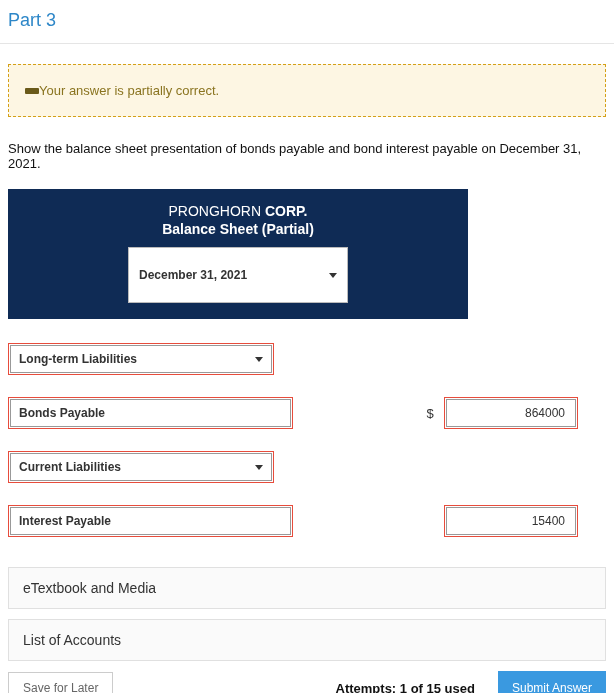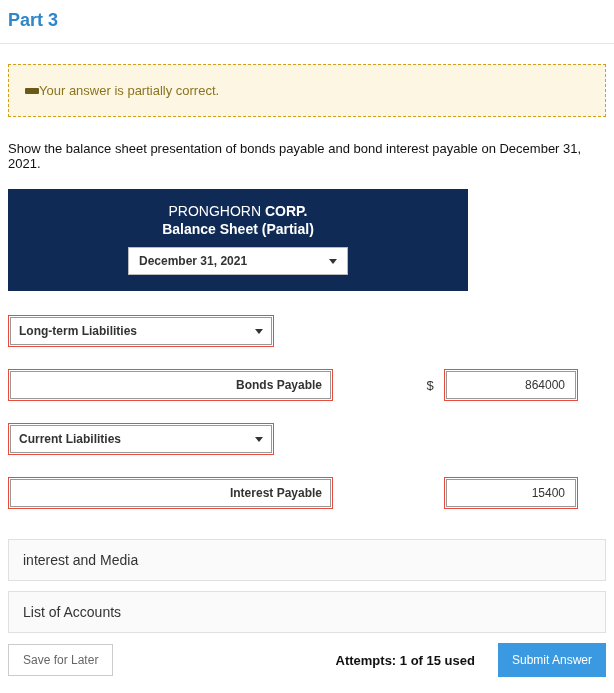--- a/index.html
+++ b/index.html
@@ -1,35 +1,35 @@
 <!DOCTYPE html>
 <html><head>
 <meta charset="utf-8">
 <style>
 *{box-sizing:border-box;margin:0;padding:0}
 body{font-family:"Helvetica Neue",Helvetica,Arial,sans-serif;font-size:13px;color:#333;background:#fff;width:614px}
-.part-title{color:#2e87c8;font-size:18px;font-weight:700;padding:10px 8px 12px}
+.part-title{color:#2e87c8;font-size:18px;font-weight:400;padding:10px 8px 12px}
 .divider{border:0;border-top:1px solid #e5e5e5}
 .content{padding:20px 8px 0}
 .alert{border:1px dashed #d4a017;background:#fdf6e3;padding:18px 16px;display:flex;align-items:center;margin-bottom:24px}
 .alert-icon{display:inline-block;width:14px;height:6px;background:#6a5a1a;border-radius:1px}
 .alert-text{color:#8a7420;font-size:13px}
 .instruction{font-size:13px;color:#111;margin-bottom:18px}
 .sheet-header{background:#0f2b55;color:#fff;text-align:center;padding:14px 0 16px;width:460px}
 .sheet-header .line1{font-size:14px;font-weight:400}
 .sheet-header .line1 .bold{font-weight:700}
 .sheet-header .line2{font-size:14px;font-weight:700;margin-top:2px}
-.date-select{margin-top:10px;background:#fff;display:inline-flex;align-items:center;justify-content:space-between;padding:6px 10px;width:220px;border:1px solid #bbb;color:#333;font-size:12px;font-weight:700}
+.date-select{margin-top:10px;background:#fff;display:inline-flex;align-items:center;justify-content:space-between;padding:20px 10px;width:220px;border:1px solid #bbb;color:#333;font-size:12px;font-weight:700}
 .caret{border-left:4px solid transparent;border-right:4px solid transparent;border-top:5px solid #333}
 .rows{margin-top:24px;width:570px}
 .row{display:flex;align-items:center;margin-bottom:22px;min-height:32px}
 .field-wrap{border:1px solid #e74c3c;padding:1px;display:inline-block}
 .select-box,.text-input{border:1px solid #999;background:#fff;height:28px;font-size:12px;font-weight:700;padding:0 8px;display:flex;align-items:center;justify-content:space-between;color:#333}
 .select-box{width:225px}
-.text-input{width:321px;justify-content:flex-end}
+.text-input{width:281px;justify-content:flex-start}
 .sel-narrow{width:262px}
 .dollar{width:28px;text-align:center;font-size:13px;color:#333}
 .value-box{border:1px solid #999;background:#fff;height:28px;width:130px;text-align:left;padding:0 10px;font-size:12px;color:#333;display:flex;align-items:center;justify-content:flex-end}
 .value-wrap{border:1px solid #e74c3c;padding:1px;display:inline-block}
 .spacer{flex:1}
 .links{margin-top:30px}
 .link-item{border:1px solid #e0e0e0;background:#fafafa;padding:12px 14px;margin-bottom:10px;font-size:14px;color:#333}
 .footer{display:flex;align-items:center;margin-top:10px;gap:23px}
 .save-btn{border:1px solid #ccc;background:#fff;padding:8px 14px;font-size:12px;color:#666}
 .attempts{font-size:13px;font-weight:700;color:#111}
@@ -101,21 +101,21 @@
       </span>
       <span class="spacer"></span>
       <span class="dollar"></span>
       <span class="value-wrap">
         <span class="value-box">15400</span>
       </span>
     </div>
   </div>
 
   <div class="links">
-    <div class="link-item">interest and Media</div>
+    <div class="link-item">eTextbook and Media</div>
     <div class="link-item">List of Accounts</div>
   </div>
 
   <div class="footer">
     <button class="save-btn">Save for Later</button>
     <span class="spacer"></span>
     <span class="attempts">Attempts: 1 of 15 used</span>
     <button class="submit-btn">Submit Answer</button>
   </div>
 </div>

